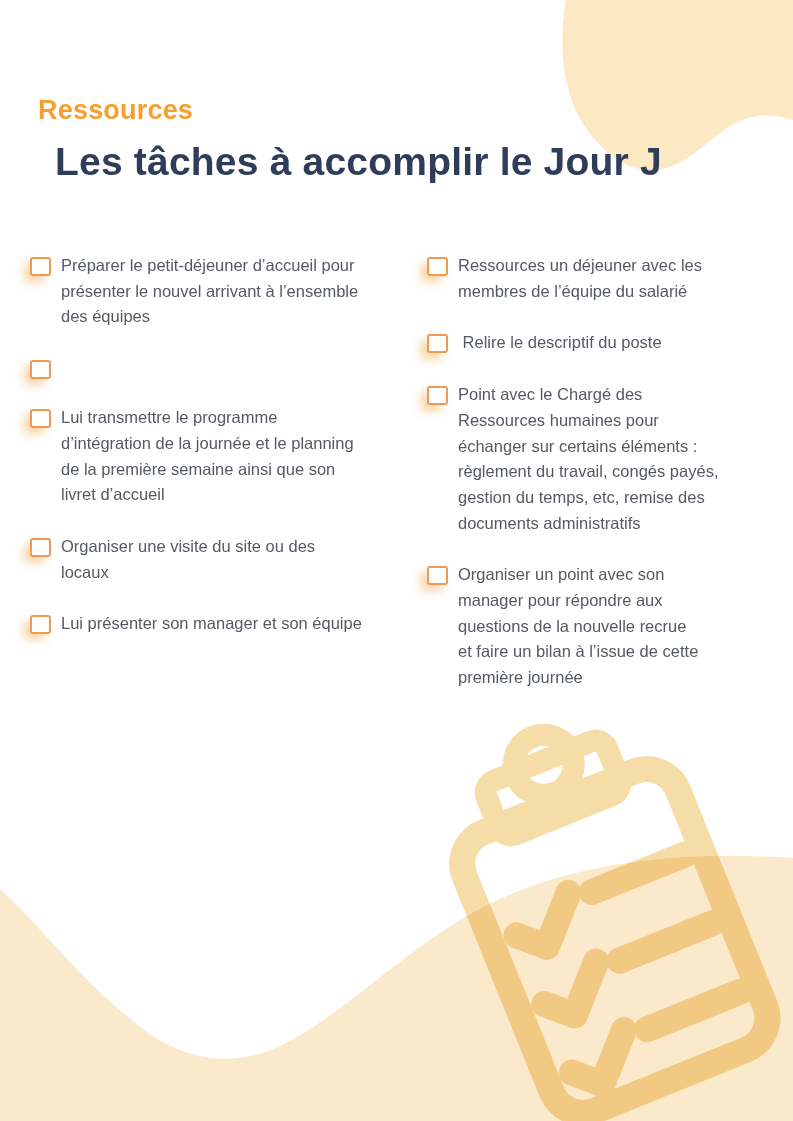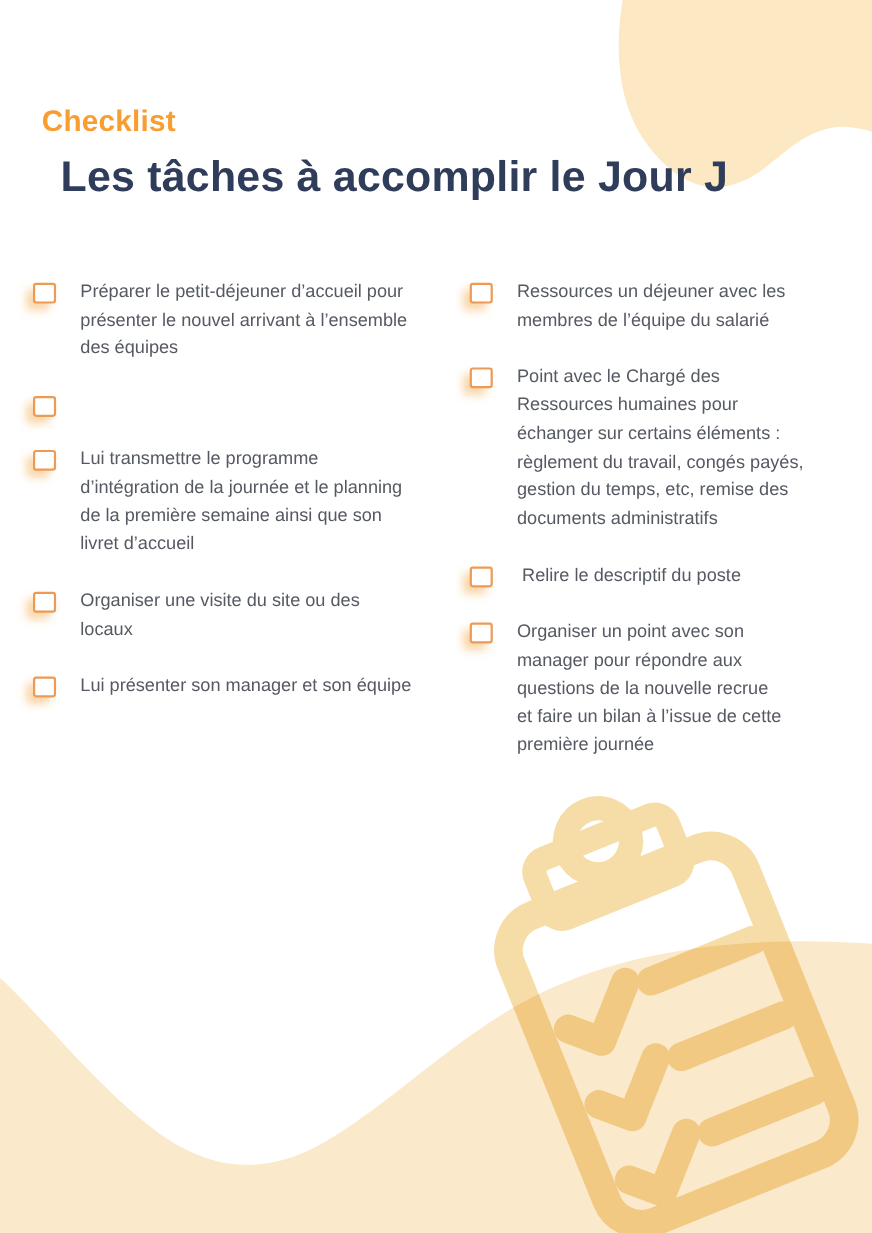--- a/index.html
+++ b/index.html
@@ -31,21 +31,21 @@
   }
   .title{
     margin:17px; font-size:39px; font-weight:700; line-height:36px;
     color:var(--navy); letter-spacing:0.2px;
   }
 
   .col{position:absolute; top:253px; z-index:3;}
   .col-left{left:30px; width:385px;}
   .col-right{left:427px; width:345px;}
 
-  .item{display:flex; align-items:flex-start; gap:22px; margin-bottom:26px;}
+  .item{display:flex; align-items:flex-start; gap:10px; margin-bottom:26px;}
   .checkbox{
     flex:0 0 auto;
     width:17px; height:15px; margin-top:4px;
     background:#fff;
     border:2.5px solid var(--checkbox-border);
     border-radius:3px;
     box-shadow:-6px 6px 8px rgba(245,181,98,0.55);
   }
   .item-text{
     font-size:16.5px; line-height:25.7px;
@@ -87,21 +87,21 @@
 
       <path d="M 26 182 L 50 204 L 90 162" stroke-width="26"></path>
       <path d="M 112 170 L 212 170" stroke-width="26"></path>
 
       <path d="M 26 256 L 50 278 L 90 236" stroke-width="26"></path>
       <path d="M 112 244 L 212 244" stroke-width="26"></path>
     </g>
   </svg>
 
   <header class="header">
-    <div class="eyebrow">Checklist</div>
+    <div class="eyebrow">Ressources</div>
     <h1 class="title">Les tâches à accomplir le Jour J</h1>
   </header>
 
   <div class="col col-left">
       <div class="item">
         <span class="checkbox"></span>
         <span class="item-text">Préparer le petit-déjeuner d’accueil pour
 présenter le nouvel arrivant à l’ensemble
 des équipes</span>
       </div>
@@ -126,30 +126,30 @@
       </div>
     </div>
   <div class="col col-right">
       <div class="item">
         <span class="checkbox"></span>
         <span class="item-text">Ressources un déjeuner avec les
 membres de l’équipe du salarié</span>
       </div>
       <div class="item">
         <span class="checkbox"></span>
+        <span class="item-text"> Relire le descriptif du poste</span>
+      </div>
+      <div class="item">
+        <span class="checkbox"></span>
         <span class="item-text">Point avec le Chargé des
 Ressources humaines pour
 échanger sur certains éléments :
 règlement du travail, congés payés,
 gestion du temps, etc, remise des
 documents administratifs</span>
-      </div>
-      <div class="item">
-        <span class="checkbox"></span>
-        <span class="item-text"> Relire le descriptif du poste</span>
       </div>
       <div class="item">
         <span class="checkbox"></span>
         <span class="item-text">Organiser un point avec son
 manager pour répondre aux
 questions de la nouvelle recrue
 et faire un bilan à l’issue de cette
 première journée</span>
       </div>
     </div>

